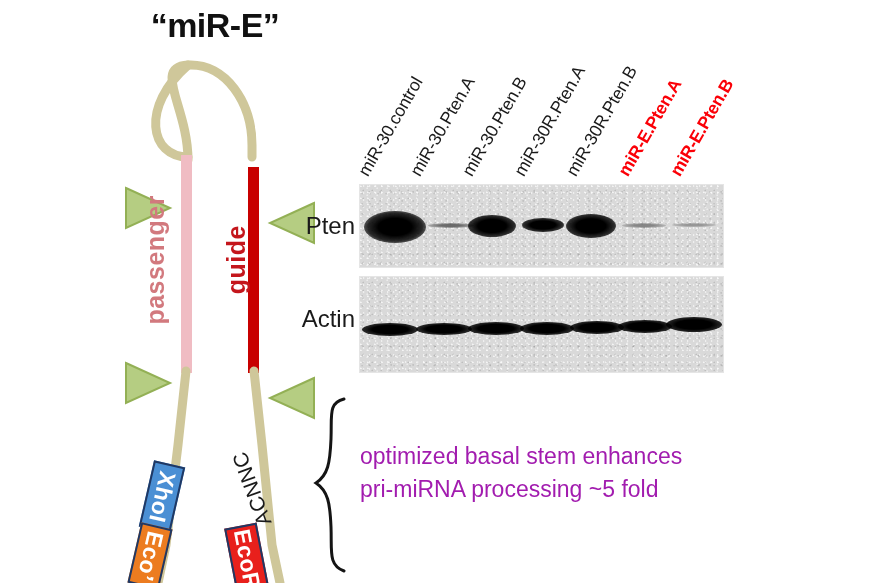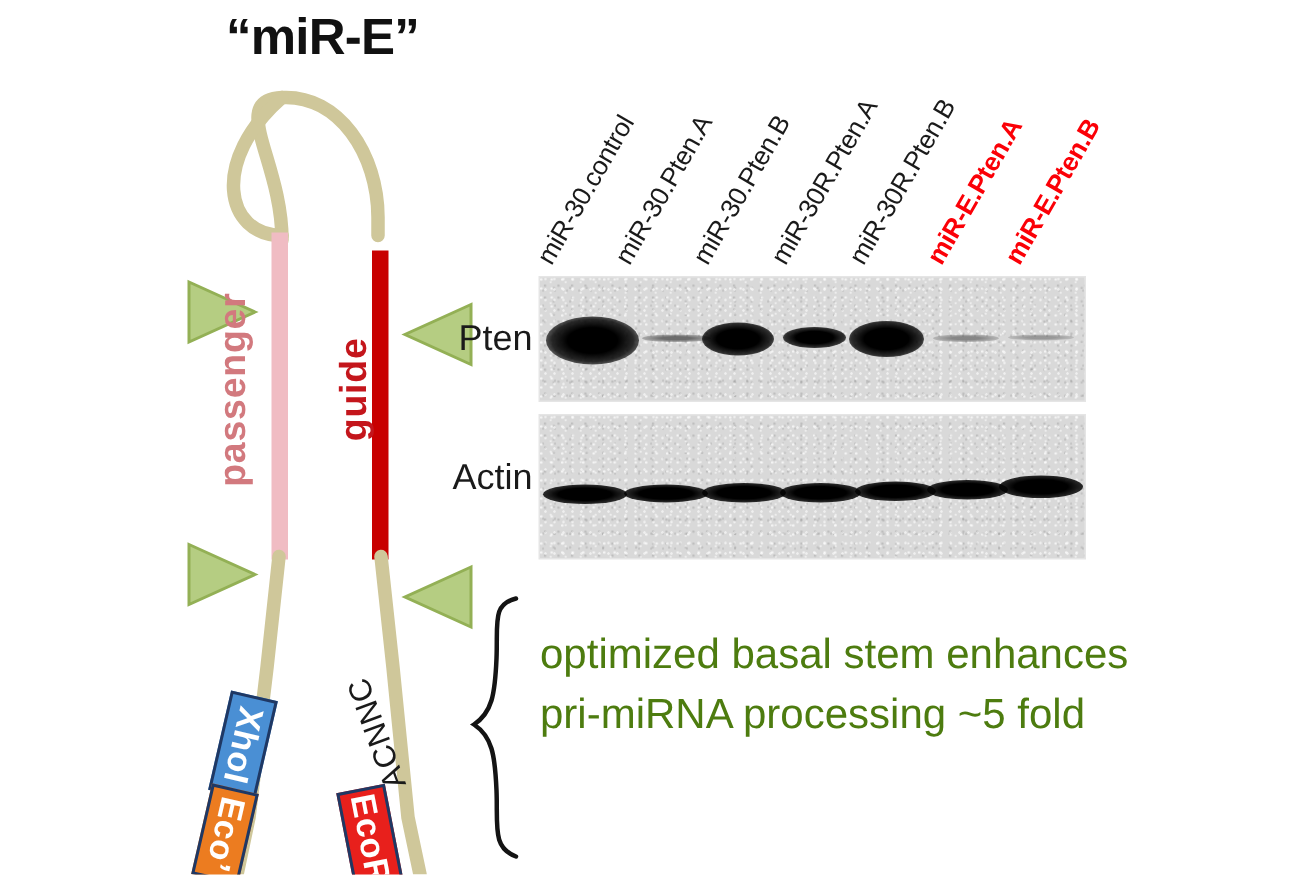--- a/index.html
+++ b/index.html
@@ -124,22 +124,22 @@
   }
   .band{
     position:absolute;
     border-radius:50%;
     pointer-events:none;
   }
 
   
   #brace-svg{position:absolute;left:-42px;top:395px;}
   #caption{
-    position:absolute;left:10px;top:416px;width:400px;
-    font-size:28px;line-height:1.42;color:#4d7c0f;
+    position:absolute;left:10px;top:440px;width:400px;
+    font-size:23px;line-height:1.42;color:#a21caf;
   }
   #caption .cap-line{display:block;white-space:nowrap;}
 </style>
 </head>
 <body>
 
 <div class="fig">
 
   <div id="fig-title">“miR-E”</div>
 

